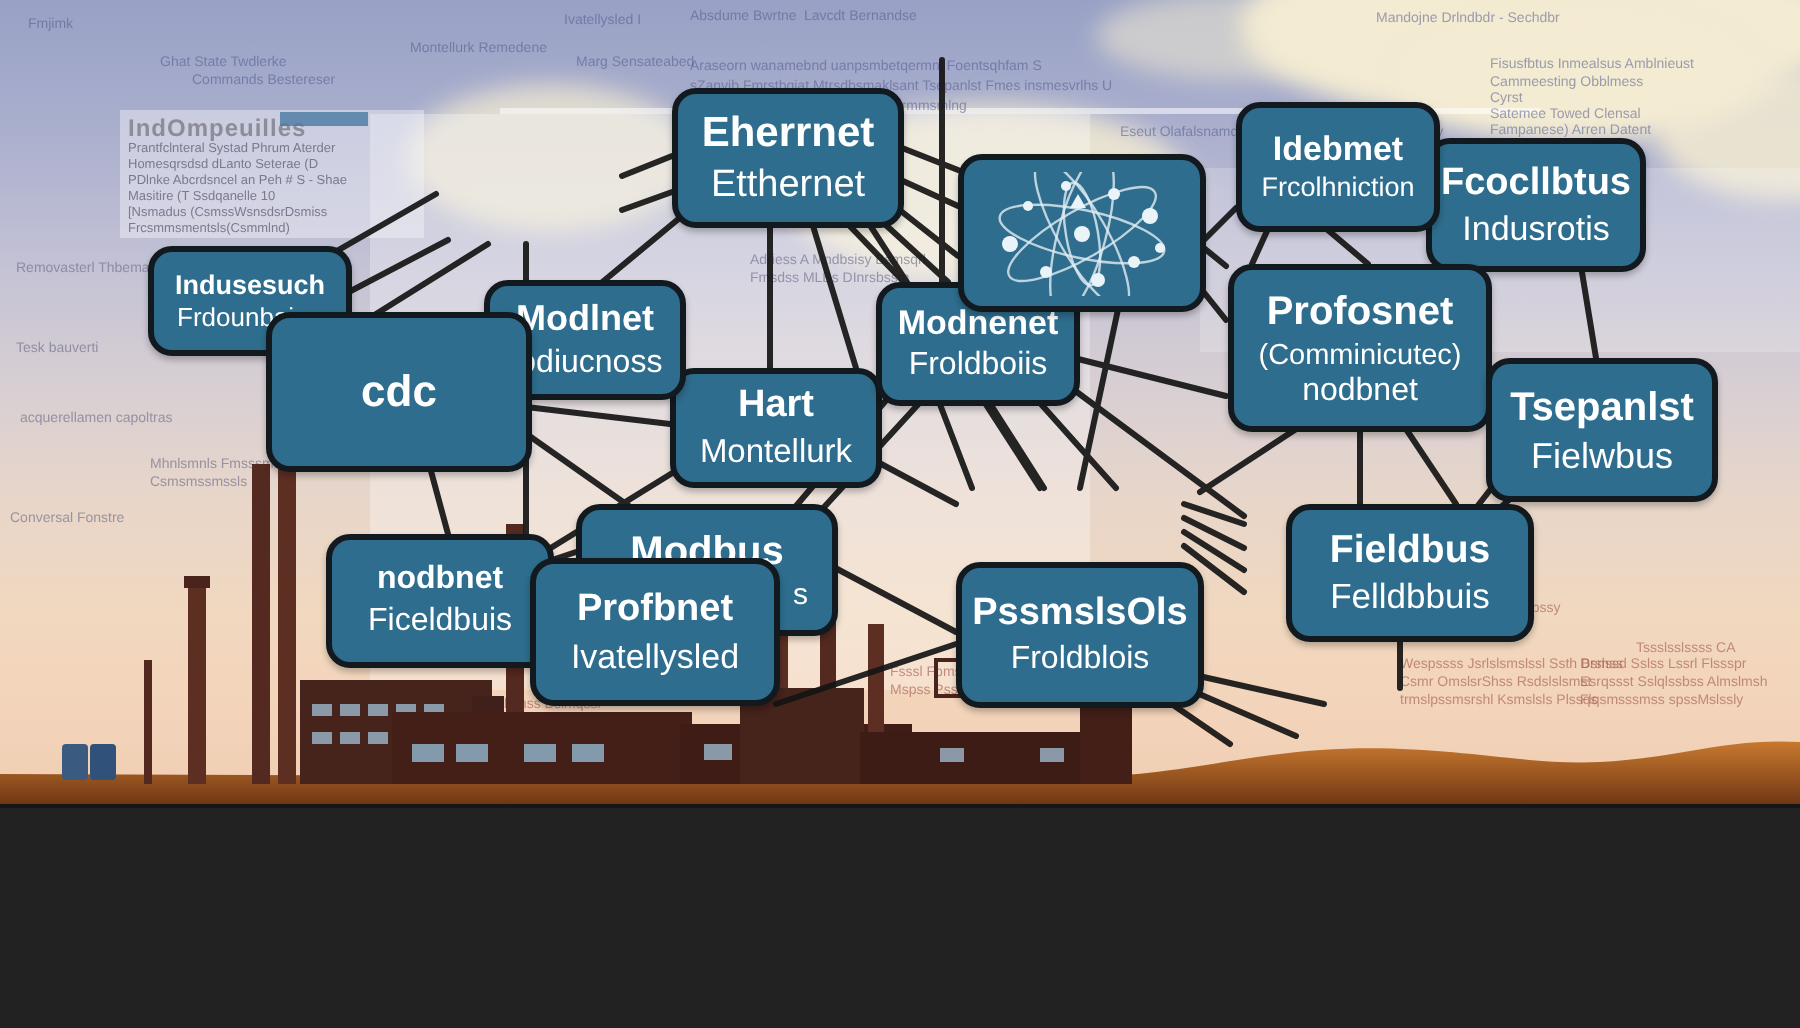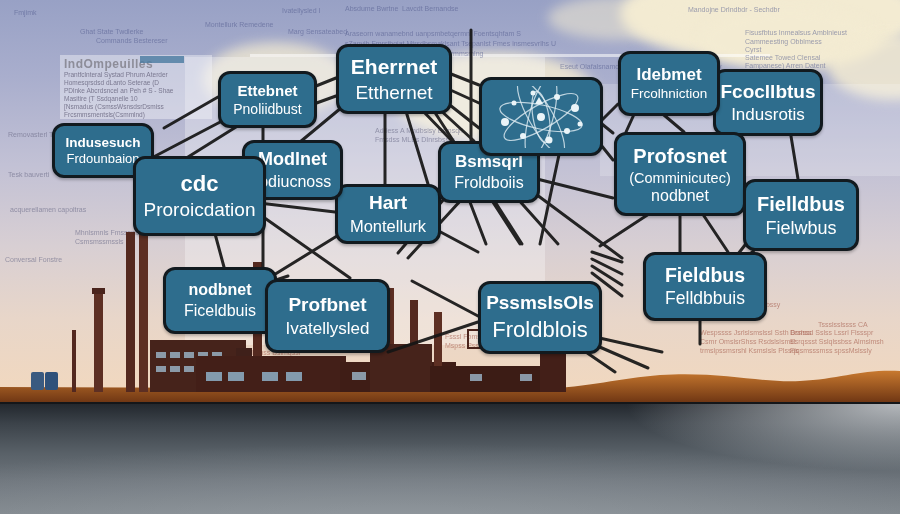--- a/index.html
+++ b/index.html
@@ -1,16 +1,16 @@
 <!DOCTYPE html>
 <html><head>
 <meta charset="utf-8">
 <style>
   html,body{margin:0;padding:0;background:#222;}
-  .stage{position:relative;width:900px;height:514px;overflow:hidden;
+  .stage{position:relative;width:900px;height:404px;overflow:hidden;
          font-family:"Liberation Sans",sans-serif;}
   
   .sky{position:absolute;inset:0;
     background:linear-gradient(180deg,#98a1c5 0%,#a9aecd 15%,#c2c1d5 32%,
       #d8cfd3 48%,#e8d6c9 62%,#f1d8bf 76%,#f3d4ba 88%,#efcdb2 100%);z-index:1;}
   .cloud{position:absolute;background:#f3ebd2;border-radius:50%;filter:blur(6px);z-index:2;}
   .c1{left:620px;top:-34px;width:300px;height:96px;}
   .c2{left:700px;top:8px;width:180px;height:62px;}
   .c3{left:393px;top:52px;width:205px;height:90px;opacity:.85;}
   .c4{left:203px;top:42px;width:145px;height:74px;opacity:.75;}
@@ -59,34 +59,34 @@
     display:flex;flex-direction:column;align-items:center;justify-content:center;
     color:#fff;text-align:center;z-index:20;box-shadow:0 2px 3px rgba(0,0,0,.25);}
   .node .l1{font-weight:bold;font-size:18px;line-height:1.3;}
   .node .l2{font-size:16px;line-height:1.25;}
   .node .l3{font-size:16px;line-height:1.1;}
   .n0{left:218px;top:71px;width:93px;height:51px}.n0 .l1{font-size:15px}.n0 .l2{font-size:14px}
   .n1{left:336px;top:44px;width:110px;height:64px}.n1 .l1{font-size:21px}.n1 .l2{font-size:19px}
   .n2{left:479px;top:77px;width:118px;height:73px;z-index:21}
   .n3{left:618px;top:51px;width:96px;height:59px}.n3 .l1{font-size:17px}.n3 .l2{font-size:13.5px}
   .n4{left:713px;top:69px;width:104px;height:61px}.n4 .l1{font-size:19px}.n4 .l2{font-size:17px}
-  .n5{left:52px;top:123px;width:96px;height:49px}.n5 .l1{font-size:13.5px}.n5 .l2{font-size:13px}
+  .n5{left:74px;top:123px;width:96px;height:49px}.n5 .l1{font-size:13.5px}.n5 .l2{font-size:13px}
   .n6{left:133px;top:156px;width:127px;height:74px;z-index:22}.n6 .l1{font-size:22px}.n6 .l2{font-size:19px}
   .n7{left:242px;top:140px;width:95px;height:54px;z-index:21}.n7 .l1{font-size:18px}.n7 .l2{font-size:16px}
   .n8{left:335px;top:184px;width:100px;height:54px}.n8 .l1{font-size:19px}.n8 .l2{font-size:16.5px}
   .n9{left:438px;top:141px;width:96px;height:56px}.n9 .l1{font-size:17px}.n9 .l2{font-size:16px}
   .n10{left:614px;top:132px;width:126px;height:78px}.n10 .l1{font-size:20px}
        .n10 .l2{font-size:14.5px}.n10 .l3{font-size:16px}
   .n11{left:743px;top:179px;width:110px;height:66px}.n11 .l1{font-size:20px}.n11 .l2{font-size:18px}
   .n12{left:163px;top:267px;width:108px;height:61px;z-index:22}.n12 .l1{font-size:16px}.n12 .l2{font-size:16px}
   .n13{left:288px;top:252px;width:125px;height:60px;z-index:21}.n13 .l1{font-size:20px}
        .n13 .l2{font-size:15px;align-self:flex-end;padding-right:12px}
   .n14{left:265px;top:279px;width:119px;height:68px;z-index:23}.n14 .l1{font-size:19px}.n14 .l2{font-size:17px}
   .n15{left:481px;top:244px;width:112px;height:54px;z-index:21}.n15 .l1{font-size:18px}.n15 .l2{font-size:13px}
-  .n16{left:478px;top:281px;width:118px;height:67px;z-index:23}.n16 .l1{font-size:19px}.n16 .l2{font-size:22px}
+  .n16{left:478px;top:281px;width:118px;height:67px;z-index:23}.n16 .l1{font-size:19px}.n16 .l2{font-size:16px}
   .n17{left:643px;top:252px;width:118px;height:63px}.n17 .l1{font-size:19.5px}.n17 .l2{font-size:17.5px}
 </style>
 </head>
 <body>
 
 <div class="stage">
 
   <div class="sky"></div>
   <div class="cloud c1"></div>
   <div class="cloud c2"></div>
@@ -252,24 +252,20 @@
       <line x1="478" y1="322" x2="388" y2="352"></line>
       <line x1="595" y1="337" x2="662" y2="352"></line>
       <line x1="595" y1="345" x2="648" y2="368"></line>
       <line x1="580" y1="348" x2="615" y2="372"></line>
       <line x1="700" y1="315" x2="700" y2="344"></line>
       <line x1="745" y1="245" x2="738" y2="254"></line>
       <line x1="760" y1="245" x2="741" y2="262"></line>
     </g>
   </svg>
 
-  <div class="node n0">
-    <span class="l1">Ettebnet</span>
-    <span class="l2">Pnoliidbust</span>
-  </div>
   <div class="node n1">
     <span class="l1">Eherrnet</span>
     <span class="l2">Etthernet</span>
   </div>
   <div class="node n2">
     <svg width="108" height="62" viewBox="0 0 108 62">
       <g fill="none" stroke="rgba(225,238,244,.8)" stroke-width="1.2">
         <ellipse cx="54" cy="31" rx="42" ry="12" transform="rotate(12 54 31)"></ellipse>
         <ellipse cx="54" cy="31" rx="42" ry="12" transform="rotate(60 54 31)"></ellipse>
         <ellipse cx="54" cy="31" rx="42" ry="12" transform="rotate(105 54 31)"></ellipse>
@@ -298,47 +294,50 @@
   <div class="node n3">
     <span class="l1">Idebmet</span>
     <span class="l2">Frcolhniction</span>
   </div>
   <div class="node n5">
     <span class="l1">Indusesuch</span>
     <span class="l2">Frdounbaion</span>
   </div>
   <div class="node n6">
     <span class="l1">cdc</span>
-    <span class="l2">Proroicdation</span>
   </div>
   <div class="node n7">
     <span class="l1">Modlnet</span>
     <span class="l2">rodiucnoss</span>
   </div>
   <div class="node n8">
     <span class="l1">Hart</span>
     <span class="l2">Montellurk</span>
   </div>
   <div class="node n9">
-    <span class="l1">Bsmsqrl</span>
+    <span class="l1">Modnenet</span>
     <span class="l2">Froldboiis</span>
   </div>
   <div class="node n10">
     <span class="l1">Profosnet</span>
     <span class="l2">(Comminicutec)</span>
     <span class="l3">nodbnet</span>
   </div>
   <div class="node n11">
-    <span class="l1">Fielldbus</span>
+    <span class="l1">Tsepanlst</span>
     <span class="l2">Fielwbus</span>
   </div>
   <div class="node n12">
     <span class="l1">nodbnet</span>
     <span class="l2">Ficeldbuis</span>
   </div>
+  <div class="node n13">
+    <span class="l1">Modbus</span>
+    <span class="l2">s</span>
+  </div>
   <div class="node n14">
     <span class="l1">Profbnet</span>
     <span class="l2">Ivatellysled</span>
   </div>
   <div class="node n16">
     <span class="l1">PssmslsOls</span>
     <span class="l2">Froldblois</span>
   </div>
   <div class="node n17">
     <span class="l1">Fieldbus</span>

